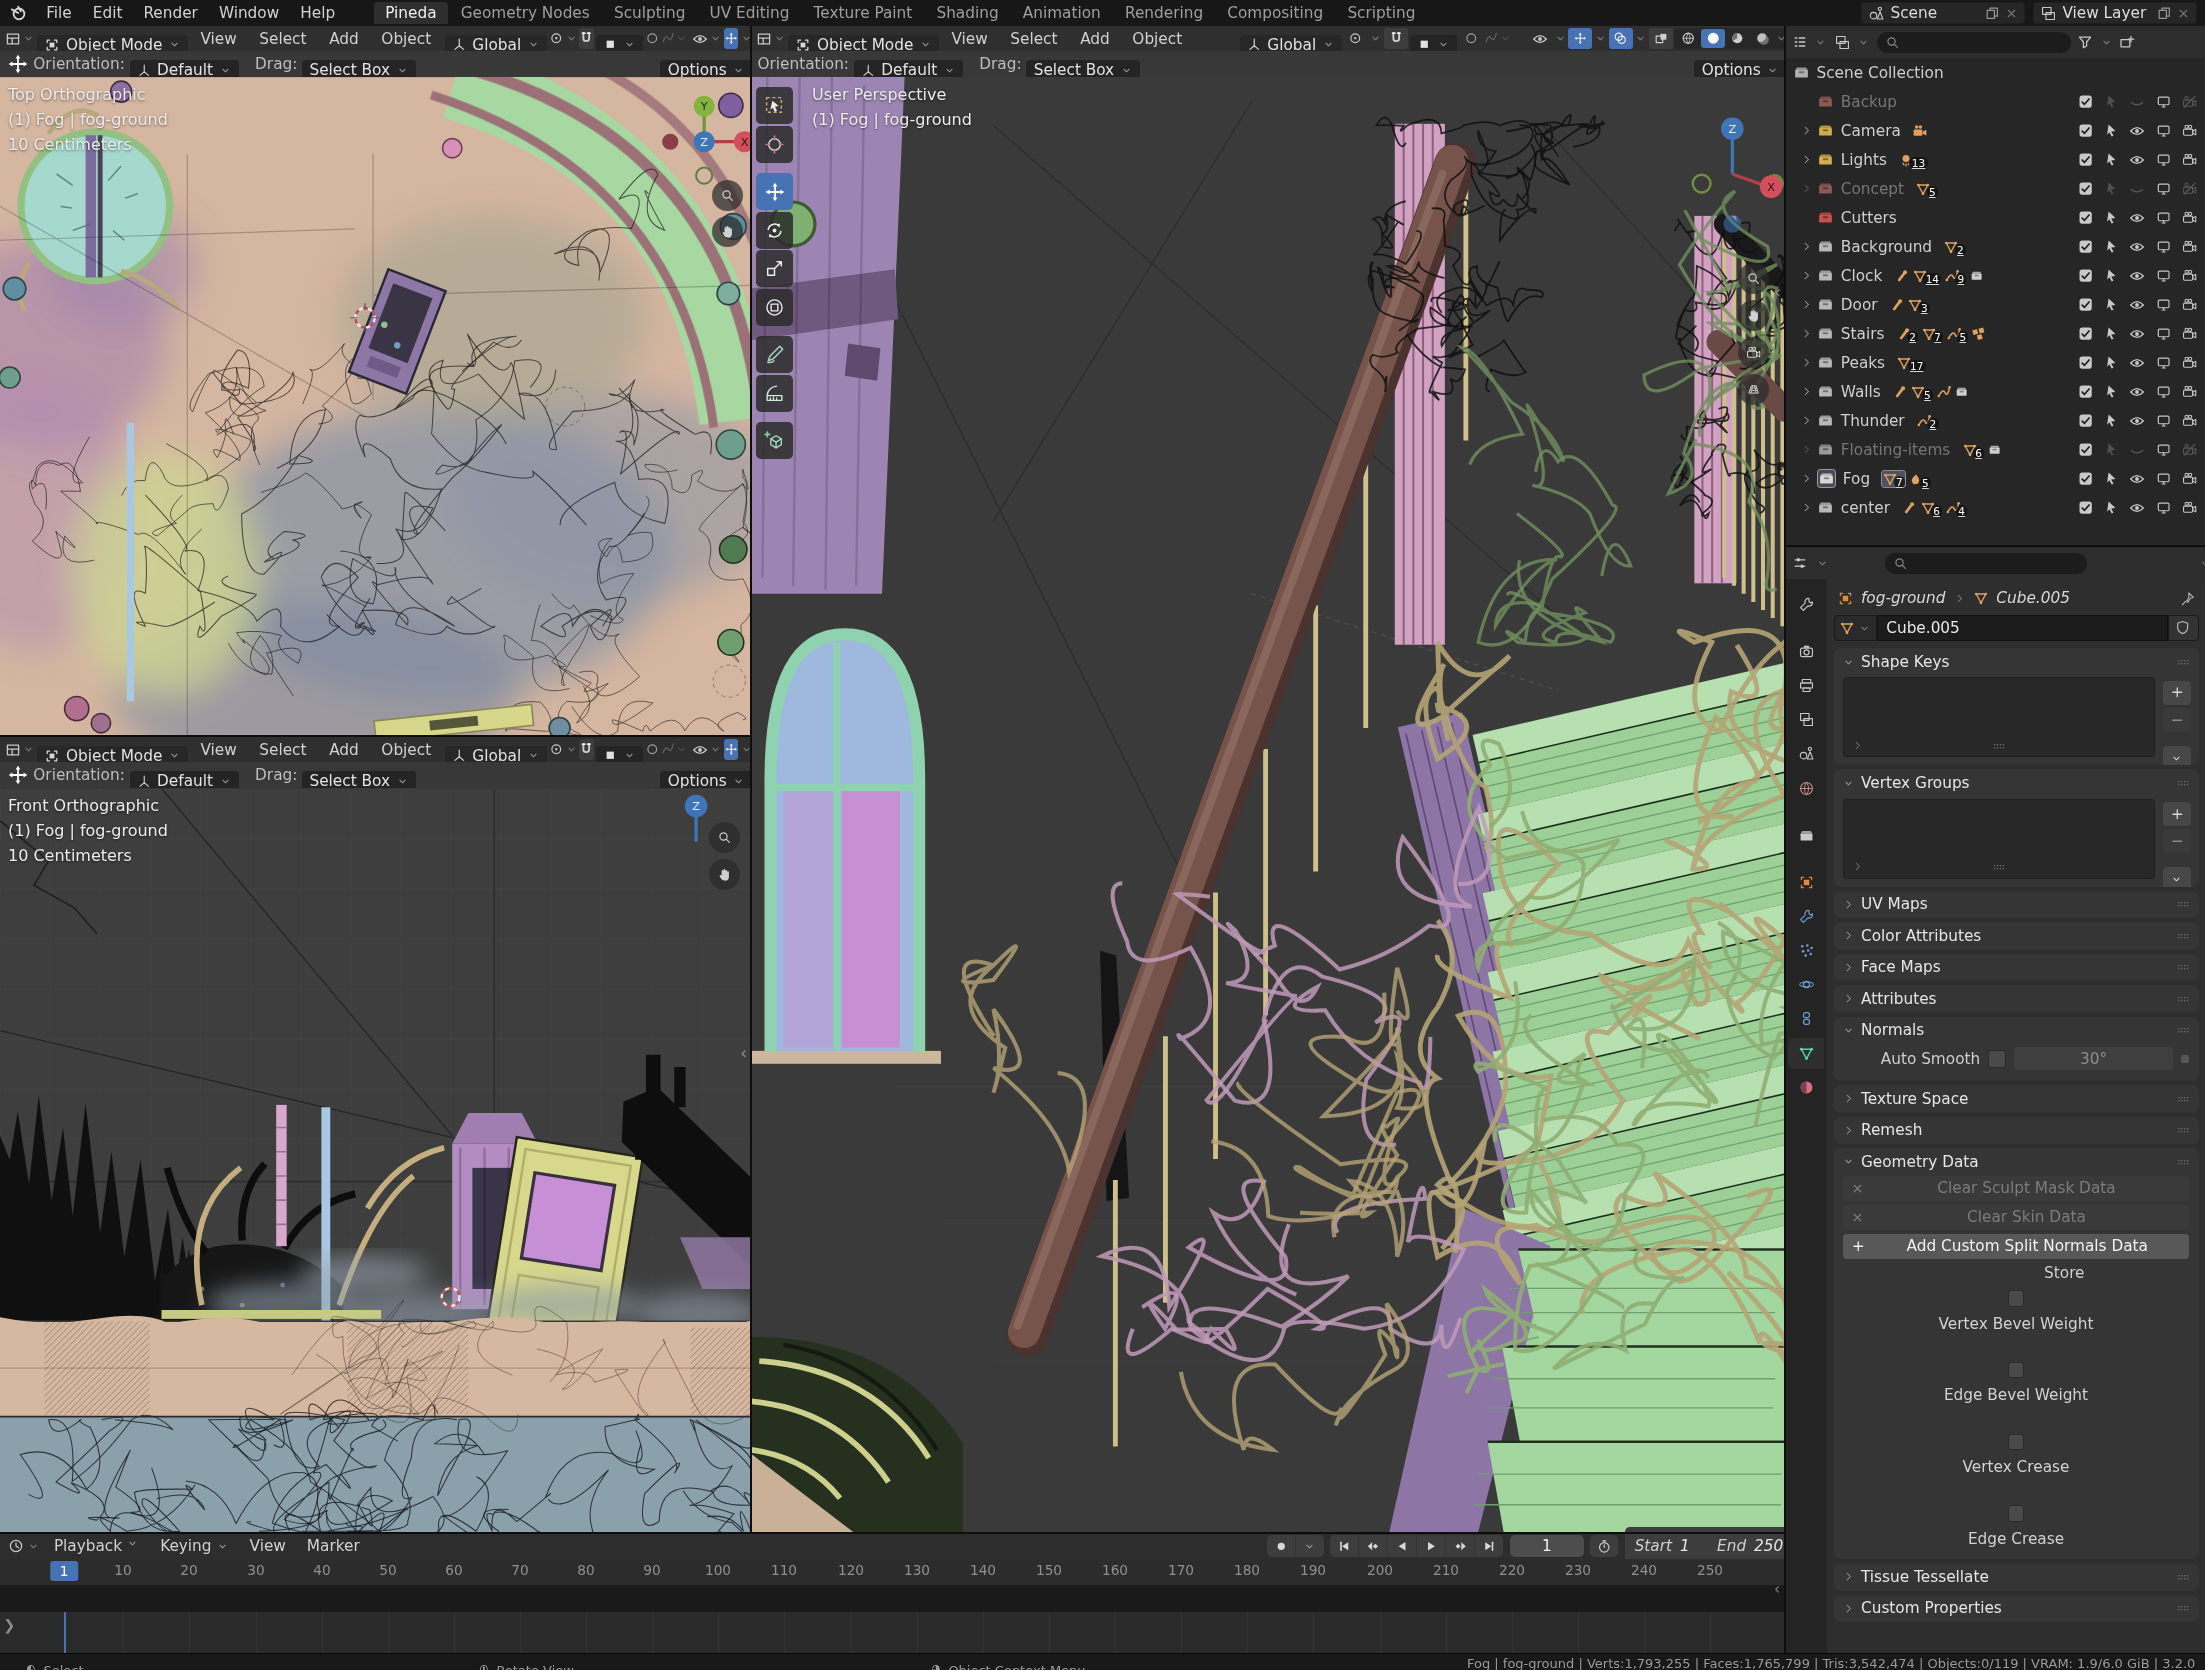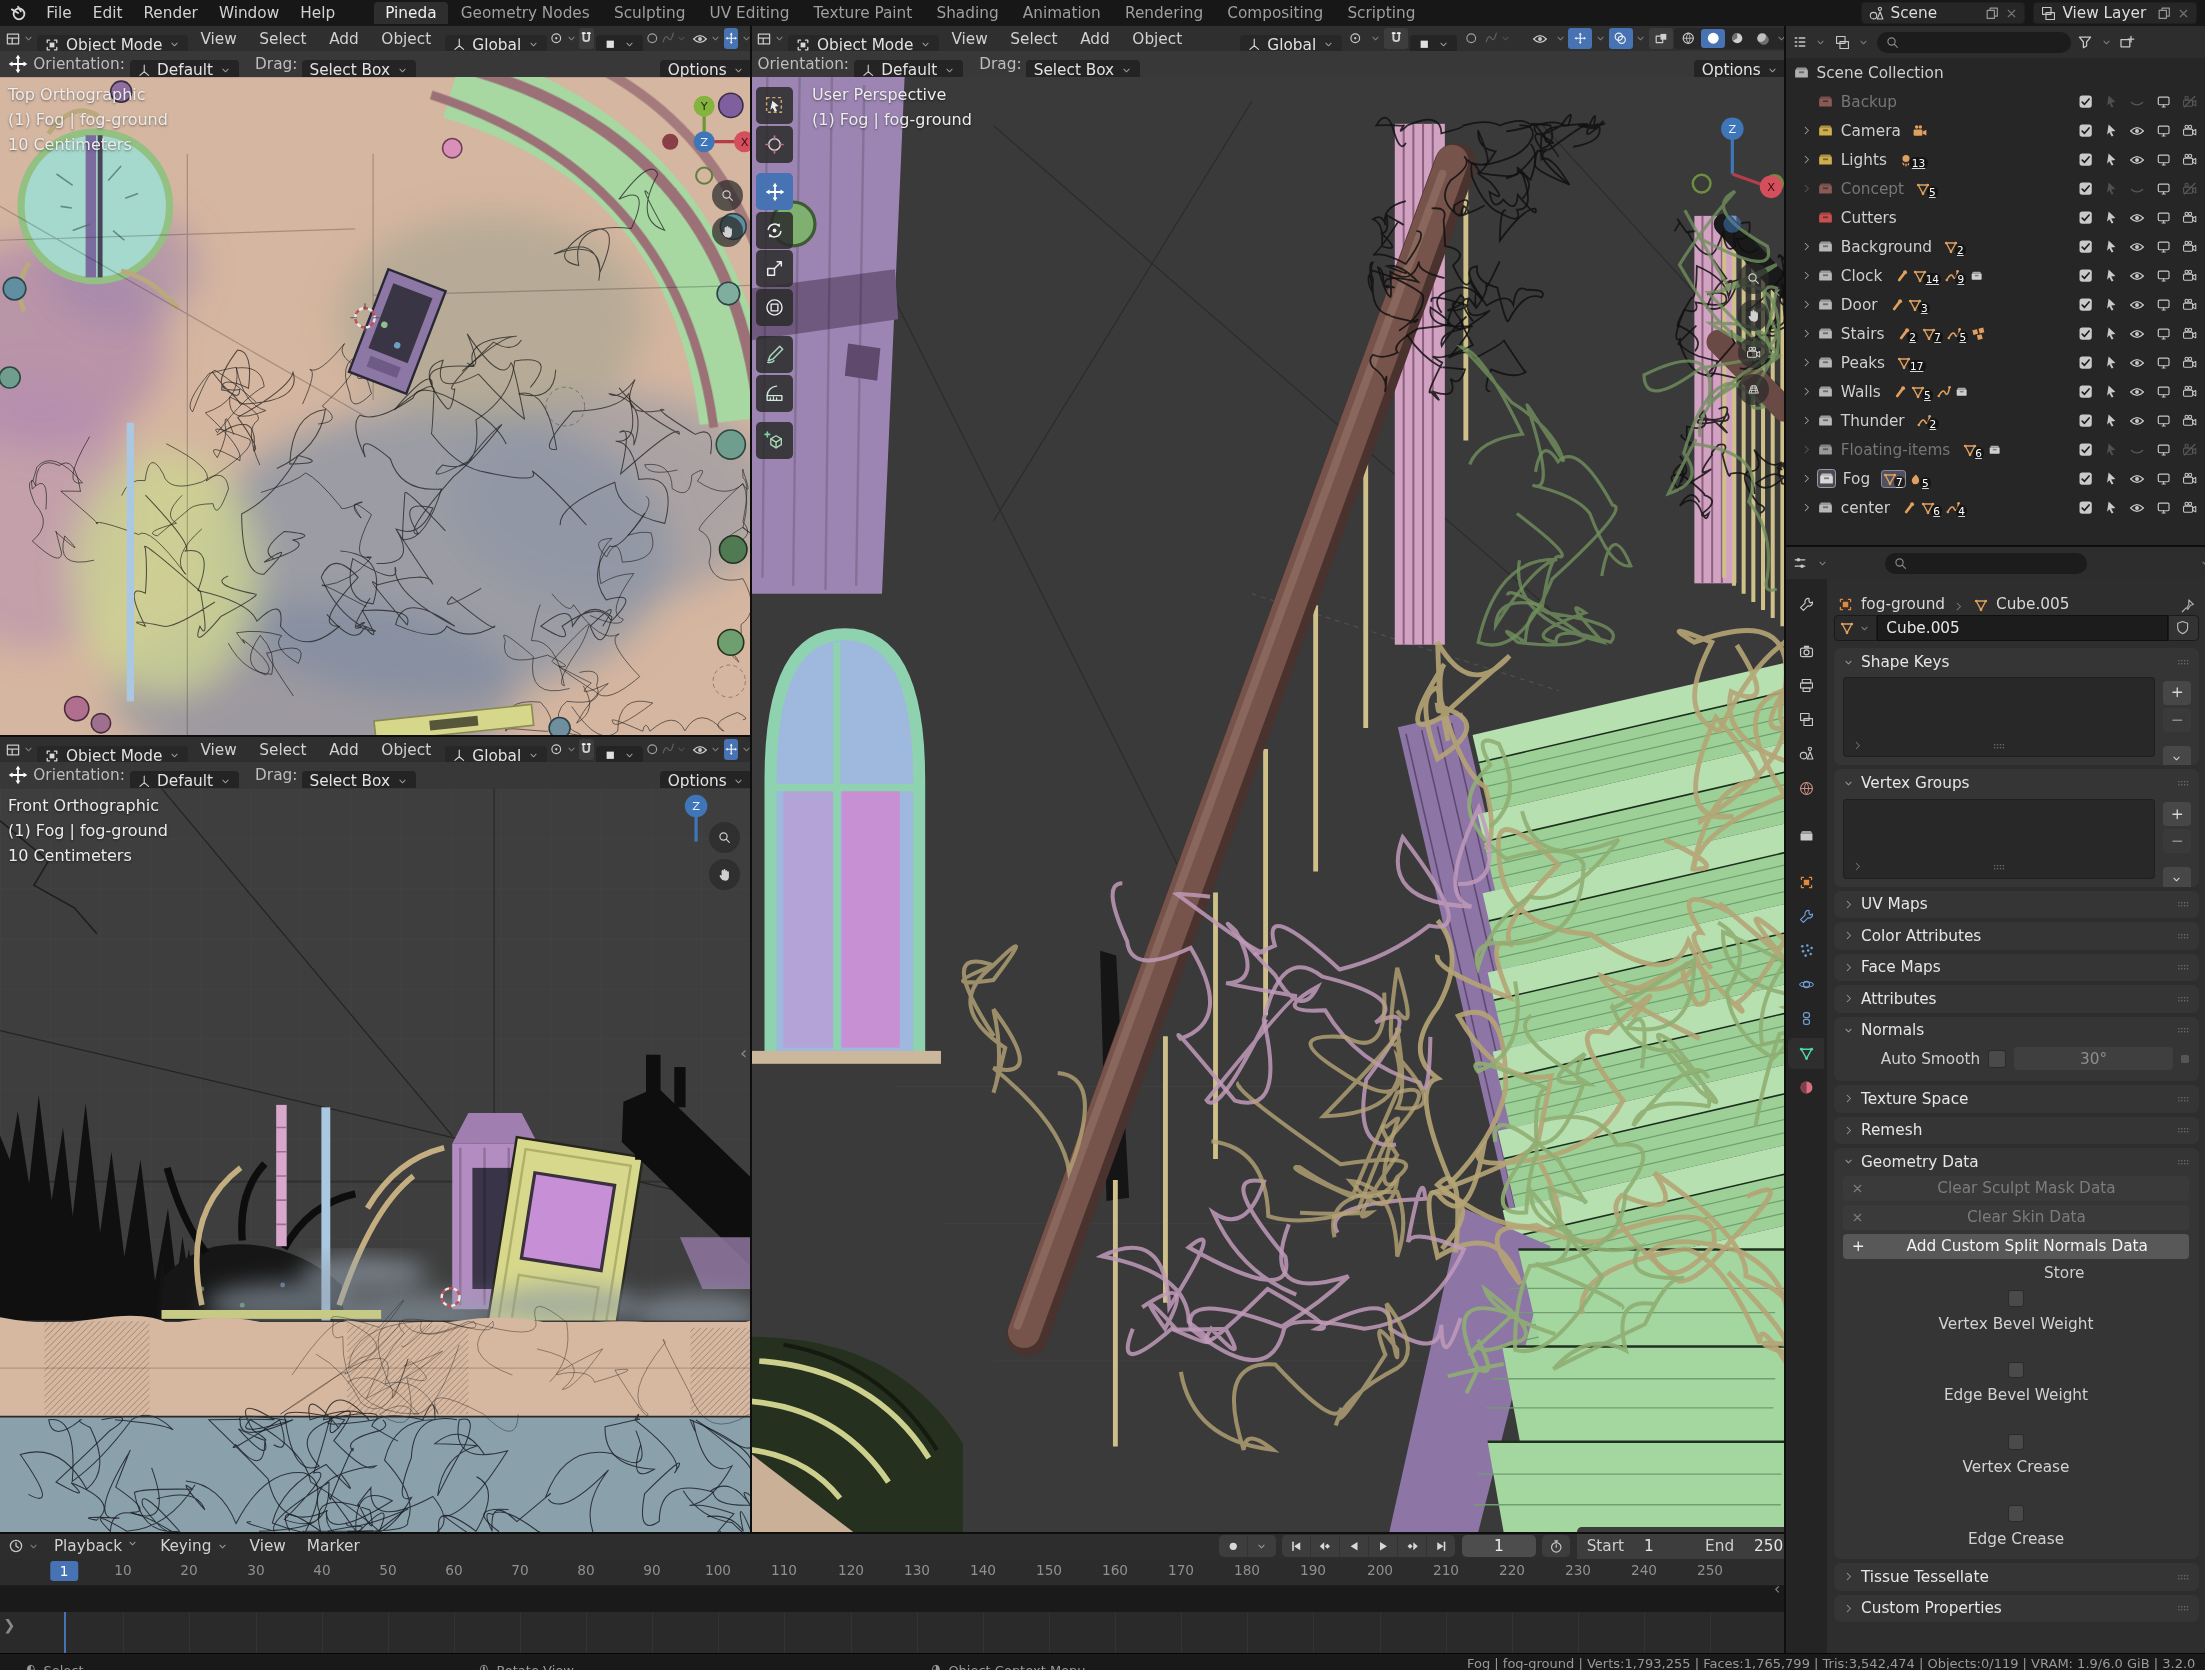--- a/index.html
+++ b/index.html
@@ -48,21 +48,21 @@
   .dim{opacity:.42;}
   .iconwrap{display:flex;align-items:center;justify-content:center;}
   .activebox{background:#4a4a52;border:0.8px solid #9a9aa8;border-radius:3.2px;}
   
   #props-header{background:#2d2d2d;display:flex;align-items:center;gap:8px;padding:0 6.5px;border-bottom:0.8px solid #151515;}
   #prop-tabs{background:#242424;display:flex;flex-direction:column;align-items:center;padding-top:9.7px;gap:3.2px;}
   .ptab{width:36px;height:31px;display:flex;align-items:center;justify-content:center;border-radius:5.7px 0 0 5.7px;}
   .ptab.active{background:#2e2e2e;}
   .pgap{height:9.7px;}
   #prop-body{background:#2e2e2e;overflow:hidden;padding:4.8px 6.5px;}
-  .crumb{display:flex;align-items:flex-end;gap:7.3px;height:29px;color:#d8d8d8;padding:0 3.2px;}
+  .crumb{display:flex;align-items:center;gap:7.3px;height:29px;color:#d8d8d8;padding:0 3.2px;font-style:italic;}
   .namerow{display:flex;align-items:center;height:27.5px;margin:1.6px 0 6.5px 0;}
   .namechip{display:flex;align-items:center;background:#2a2a2a;border:0.8px solid #1a1a1a;border-radius:4px 0 0 4px;height:24px;padding:0 4.8px;gap:3.2px;}
   .namefield{flex:1;background:#1c1c1c;border:0.8px solid #101010;height:24px;display:flex;align-items:center;padding:0 8px;color:#e8e8e8;}
   .shieldbtn{width:29px;height:24px;background:#333;border:0.8px solid #1a1a1a;border-radius:0 4px 4px 0;display:flex;align-items:center;justify-content:center;}
   .sect{background:#353535;border-radius:6.5px;margin-bottom:4px;overflow:hidden;}
   .sect .shead{display:flex;align-items:center;height:27.5px;padding:0 8px;gap:6.5px;color:#e6e6e6;}
   .sect .grip{margin-left:auto;}
   .listbox{position:relative;background:#282828;border:0.8px solid #1f1f1f;border-radius:3.2px;margin:1.6px 44px 8px 9.7px;height:78px;}
   .listbtns{position:absolute;right:8px;display:flex;flex-direction:column;gap:3.2px;}
   .sqbtn{width:27.5px;height:24px;background:#474747;border-radius:4px;display:flex;align-items:center;justify-content:center;}
@@ -84,21 +84,21 @@
   .tick{position:absolute;top:3.2px;transform:translateX(-50%);color:#909090;font-size:13.7px;}
   #tracks{background:#2a2a2a;position:relative;overflow:hidden;}
   .gline{position:absolute;top:0;bottom:0;width:0.8px;background:#333333;}
   #playhead-line{position:absolute;width:1.6px;background:#4772b3;}
   #playhead-box{position:absolute;background:#4772b3;color:#fff;border-radius:3.2px;width:27.5px;height:20px;display:flex;align-items:center;justify-content:center;font-size:13.7px;transform:translateX(-50%);}
   #tl-right{margin-left:auto;display:flex;align-items:center;gap:6.5px;}
   .tgroup{display:flex;align-items:center;background:#3d3d3d;border-radius:4.8px;overflow:hidden;}
   .tbtn2{width:28px;height:22.6px;display:flex;align-items:center;justify-content:center;border-right:0.8px solid #333;}
   .tbtn2:last-child{border-right:none;}
   .framechip{background:#4d4d4d;color:#f0f0f0;border-radius:4.8px;height:22.6px;display:flex;align-items:center;justify-content:center;width:74px;}
-  .sechip{display:flex;align-items:center;background:#3d3d3d;border-radius:4.8px;height:39px;padding:0 9.7px;gap:20px;color:#e5e5e5;}
+  .sechip{display:flex;align-items:center;background:#3d3d3d;border-radius:4.8px;height:39px;padding:0 9.7px;gap:8px;color:#e5e5e5;font-style:italic;}
   .sechip .l{color:#cfcfcf;}
   
   #statusbar{left:0;top:1653px;width:2205px;height:18px;background:#191919;border-top:0.8px solid #060606;display:flex;align-items:center;font-size:13px;color:#999;}
   .hint{position:absolute;display:flex;align-items:center;gap:5.7px;}
   #status-stats{margin-left:auto;margin-right:9.7px;white-space:nowrap;}
   .vline{position:absolute;background:#0e0e0e;}
   svg{display:block;}
 </style>
 </head>
 <body>

